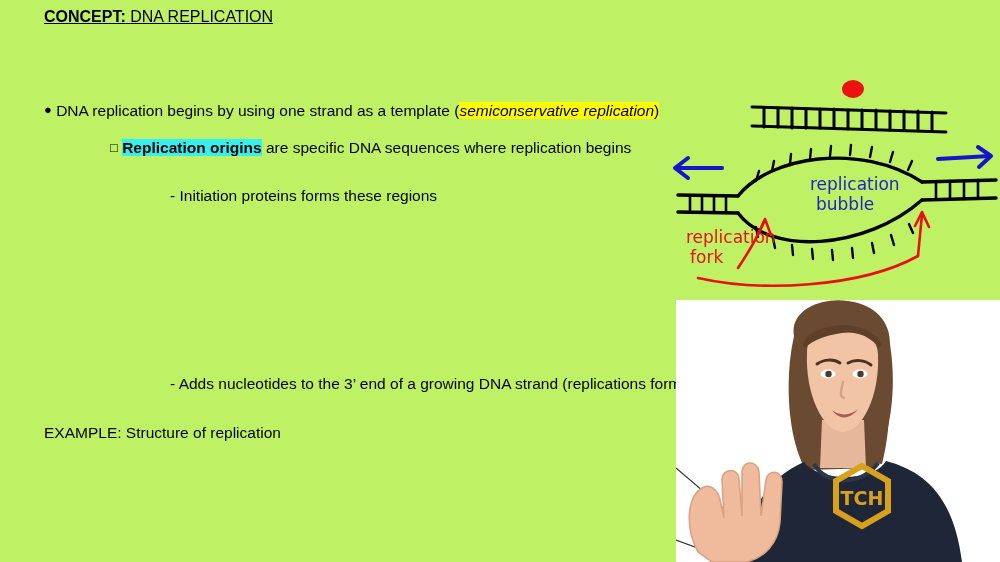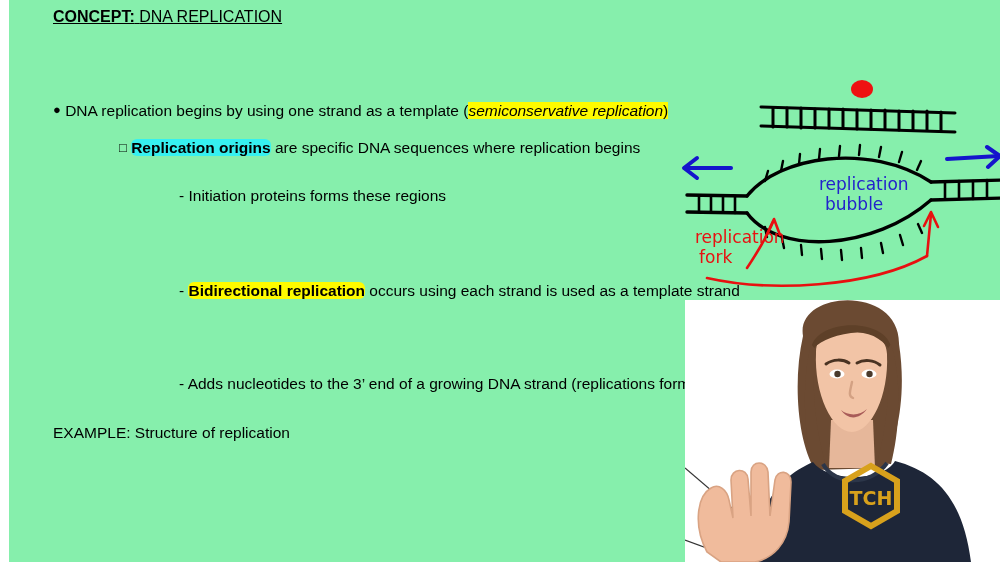--- a/index.html
+++ b/index.html
@@ -10,22 +10,21 @@
     width: 1000px;
     height: 562px;
     background: #ffffff;
     font-family: "Liberation Sans", sans-serif;
     overflow: hidden;
     position: relative;
   }
   .page {
     position: absolute;
     inset: 0;
-    background: #86efac;
-    margin-left: 9px;
+    background: #bef264;
   }
 
   
   .notes {
     position: absolute;
     left: 0;
     top: 0;
     width: 1000px;
     height: 562px;
   }
@@ -66,21 +65,21 @@
 
   .example { left: 44px; top: 424px; font-size: 15.5px; }
   .example .bold { font-weight: normal; }
 
   .hl-yellow {
     background: #fffb00;
   }
   .hl-cyan {
     background: #36f0f0;
   }
-  .bold { font-weight: bold; border-radius: 6px; }
+  .bold { font-weight: bold; }
   .italic { font-style: italic; }
   .sq {
     font-size: 13px;
     vertical-align: 1px;
   }
 
   
   .diagram {
     position: absolute;
     left: 660px;
@@ -131,24 +130,20 @@
       <span class="sq">□</span>
       <span class="hl-cyan bold">Replication origins</span><span> are specific DNA sequences where replication begins</span>
     </div>
 
     <div class="line sub1b">
       <span>-</span>
       <span>Initiation proteins forms these regions</span>
     </div>
 
 
-    <div class="line sub2b">
-      <span>-</span>
-      <span class="hl-yellow bold">Bidirectional replication</span><span> occurs using each strand is used as a template strand</span>
-    </div>
 
 
     <div class="line sub3b">
       <span>-</span>
       <span>Adds nucleotides to the 3’ end of a growing DNA strand (replications forms new strand in the 5’ to 3’ direction)</span>
     </div>
 
     <div class="line example">
       <span class="bold">EXAMPLE:</span>
       <span>Structure of replication</span>

